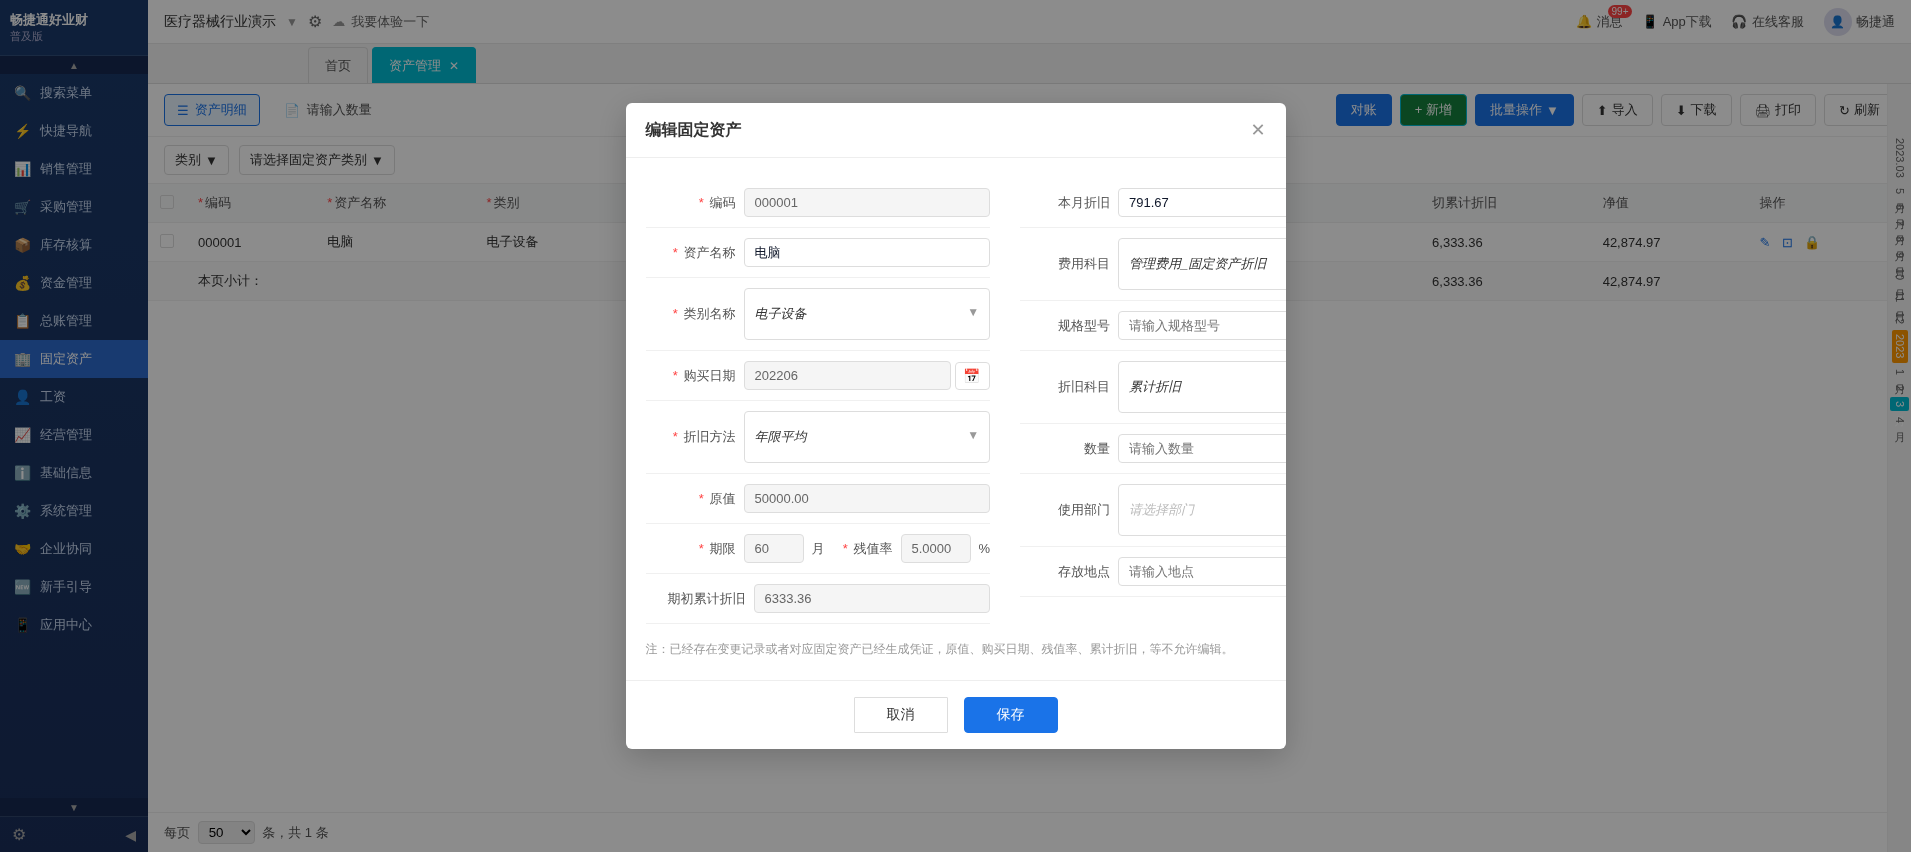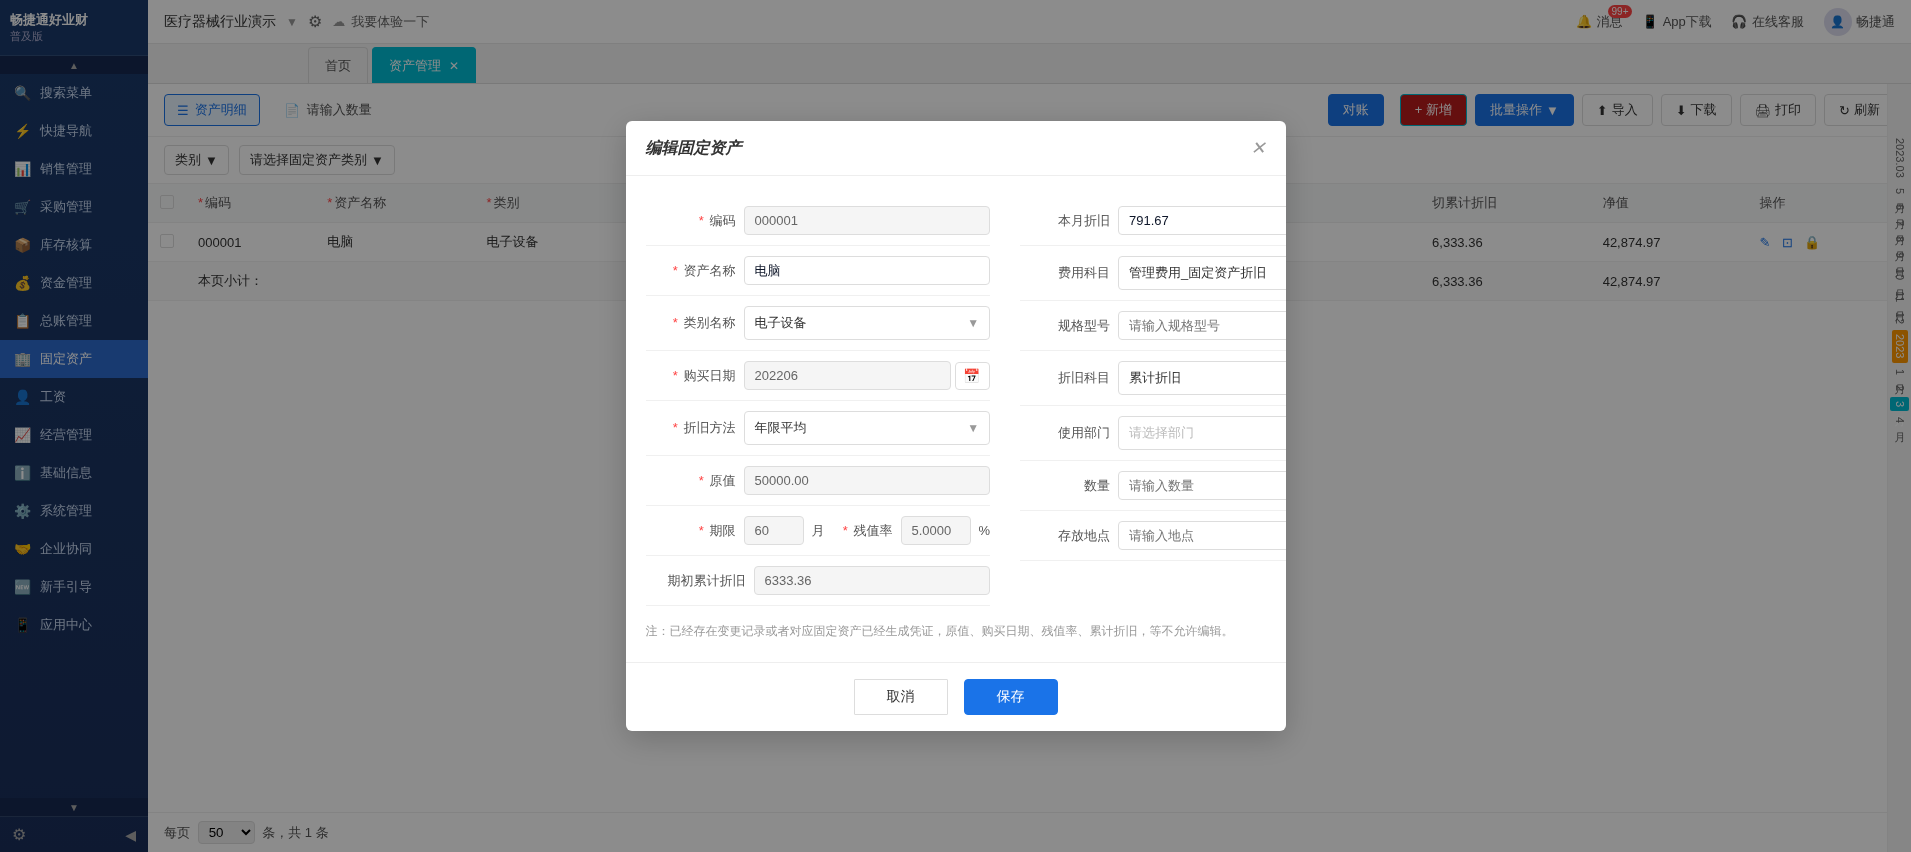--- a/index.html
+++ b/index.html
@@ -117,21 +117,21 @@
       display: flex; align-items: center; gap: 6px;
       padding: 6px 12px; font-size: 13px;
       border-radius: 4px; cursor: pointer;
       border: 1px solid transparent;
     }
     .toolbar-tab.active { background: #e8f4ff; color: #1a73e8; border-color: #1a73e8; }
     .toolbar-tab.inactive { color: #555; }
     .asset-toolbar-right { display: flex; align-items: center; gap: 8px; }
     .btn { padding: 6px 14px; border-radius: 4px; font-size: 13px; cursor: pointer; border: 1px solid #ddd; background: #fff; color: #333; display: flex; align-items: center; gap: 4px; }
     .btn-blue { background: #1a73e8; color: #fff; border-color: #1a73e8; }
-    .btn-teal { background: #b91c1c; color: #fff; border-color: #00bcd4; margin-left: 8px; }
+    .btn-teal { background: #15803d; color: #fff; border-color: #00bcd4; }
     .btn-outline { background: #fff; color: #333; }
     .btn-batch { background: #1a73e8; color: #fff; border-color: #1a73e8; }
 
     
     .filter-row {
       display: flex; align-items: center; gap: 10px;
       padding: 8px 16px;
       border-bottom: 1px solid #eee;
       flex-shrink: 0;
     }
@@ -181,21 +181,21 @@
     }
     .modal {
       background: #fff; border-radius: 6px;
       width: 660px;
       box-shadow: 0 8px 32px rgba(0,0,0,0.2);
       display: flex; flex-direction: column;
       max-height: 700px;
     }
     .modal-header {
       display: flex; align-items: center; justify-content: space-between;
-      padding: 16px 20px; border-bottom: 1px solid #eee; font-style: italic;
+      padding: 16px 20px; border-bottom: 1px solid #eee;
     }
     .modal-title { font-size: 16px; font-weight: bold; color: #333; }
     .modal-close { color: #999; font-size: 18px; cursor: pointer; }
     .modal-body { padding: 20px; flex: 1; overflow-y: auto; }
     .modal-footer {
       display: flex; align-items: center; justify-content: center;
       gap: 16px; padding: 16px 20px;
       border-top: 1px solid #eee;
     }
     .modal-note { font-size: 12px; color: #999; margin: 16px 0 0 0; line-height: 1.6; }
@@ -207,23 +207,23 @@
     }
     .form-label { width: 90px; text-align: right; color: #555; font-size: 13px; flex-shrink: 0; }
     .form-input {
       flex: 1; border: 1px solid #ddd; border-radius: 4px;
       padding: 6px 10px; font-size: 13px; color: #0f172a;
       background: #fff; outline: none;
     }
     .form-input.readonly { background: #f5f5f5; color: #666; }
     .form-select {
       flex: 1; border: 1px solid #ddd; border-radius: 4px;
-      padding: 7px 10px; font-size: 13px; color: #333;
+      padding: 16px 10px; font-size: 13px; color: #333;
       background: #fff; cursor: pointer;
-      display: flex; align-items: center; justify-content: space-between;
+      display: flex; align-items: flex-start; justify-content: space-between; font-style: italic;
     }
     .form-select-arrow { color: #999; font-size: 12px; }
     .form-unit { font-size: 13px; color: #555; white-space: nowrap; }
 
     .btn-cancel {
       padding: 8px 32px; border-radius: 1px; font-size: 14px;
       cursor: pointer; border: 1px solid #ddd; background: #fff; color: #333;
     }
     .btn-save {
       padding: 8px 32px; border-radius: 4px; font-size: 14px;
@@ -566,32 +566,32 @@
 
           <div class="form-row">
             <span class="form-label">折旧科目</span>
             <div class="form-select">
               <span>累计折旧</span>
 
             </div>
           </div>
 
           <div class="form-row">
+            <span class="form-label">数量</span>
+            <input class="form-input" type="text" placeholder="请输入数量" style="">
+          </div>
+
+          <div class="form-row">
             <span class="form-label">使用部门</span>
             <div class="form-select">
               <span style="color:#bbb;">请选择部门</span>
 
             </div>
           </div>
 
-          <div class="form-row">
-            <span class="form-label">数量</span>
-            <input class="form-input" type="text" placeholder="请输入数量" style="">
-          </div>
-
 
           <div class="form-row">
             <span class="form-label">存放地点</span>
             <input class="form-input" type="text" placeholder="请输入地点" style="">
           </div>
         </div>
       </div>
 
       <p class="modal-note">注：已经存在变更记录或者对应固定资产已经生成凭证，原值、购买日期、残值率、累计折旧，等不允许编辑。</p>
     </div>

